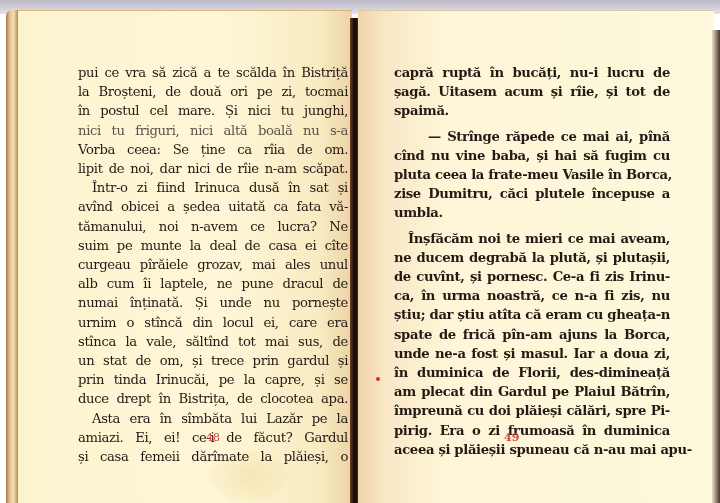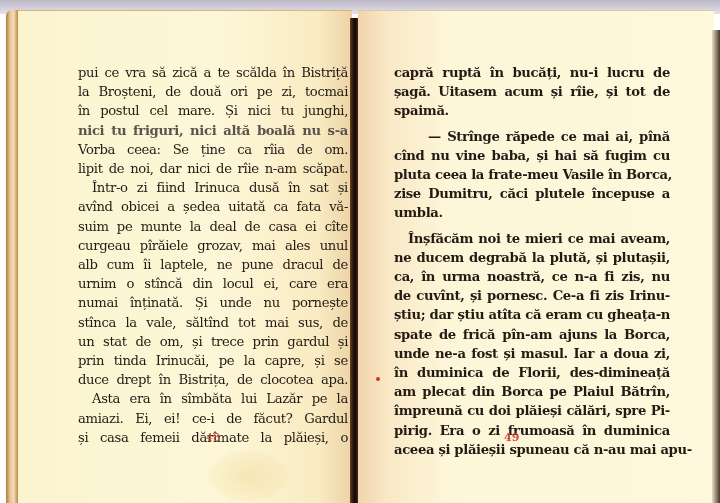--- a/index.html
+++ b/index.html
@@ -91,21 +91,21 @@
       text-align-last: left;
     }
     .line.indent {
       padding-left: 14px;
     }
     .line.indent2 {
       padding-left: 34px;
     }
     .line.faded {
       color: #5b534c;
-      font-weight: 700;
+      font-weight: 400;
     }
     .para-gap {
       display: block;
       height: 6px;
     }
     .page-number {
       position: absolute;
       font-family: "DejaVu Serif", "Liberation Serif", serif;
       font-size: 11px;
       color: #d24a3a;
@@ -137,25 +137,26 @@
       <div class="stain" style="left:190px;top:440px;width:80px;height:50px;"></div>
       <div class="text-block">
         <span class="line">pui ce vra să zică a te scălda în Bistriță</span>
         <span class="line">la Broșteni, de două ori pe zi, tocmai</span>
         <span class="line">în postul cel mare. Și nici tu junghi,</span>
         <span class="line faded">nici tu friguri, nici altă boală nu s-a</span>
         <span class="line">Vorba ceea: Se ține ca rîia de om.</span>
         <span class="line">lipit de noi, dar nici de rîie n-am scăpat.</span>
         <span class="line indent">Într-o zi fiind Irinuca dusă în sat și</span>
         <span class="line">avînd obicei a ședea uitată ca fata vă-</span>
+        <span class="line">tămanului, noi n-avem ce lucra? Ne</span>
         <span class="line">suim pe munte la deal de casa ei cîte</span>
         <span class="line">curgeau pîrăiele grozav, mai ales unul</span>
         <span class="line">alb cum îi laptele, ne pune dracul de</span>
+        <span class="line">numai înținată. Și unde nu pornește</span>
         <span class="line">urnim o stîncă din locul ei, care era</span>
-        <span class="line">numai înținată. Și unde nu pornește</span>
         <span class="line">stînca la vale, săltînd tot mai sus, de</span>
         <span class="line">un stat de om, și trece prin gardul și</span>
         <span class="line">prin tinda Irinucăi, pe la capre, și se</span>
         <span class="line">duce drept în Bistrița, de clocotea apa.</span>
         <span class="line indent">Asta era în sîmbăta lui Lazăr pe la</span>
         <span class="line">amiazi. Ei, ei! ce-i de făcut? Gardul</span>
         <span class="line">și casa femeii dărîmate la plăieși, o</span>
       </div>
       <div class="page-number">48</div>
     </div>
@@ -170,27 +171,27 @@
         <span class="line last">spaimă.</span>
         <span class="para-gap"></span>
         <span class="line indent2">— Strînge răpede ce mai ai, pînă</span>
         <span class="line">cînd nu vine baba, și hai să fugim cu</span>
         <span class="line">pluta ceea la frate-meu Vasile în Borca,</span>
         <span class="line">zise Dumitru, căci plutele începuse a</span>
         <span class="line last">umbla.</span>
         <span class="para-gap"></span>
         <span class="line indent">Înșfăcăm noi te mieri ce mai aveam,</span>
         <span class="line">ne ducem degrabă la plută, și plutașii,</span>
+        <span class="line">de cuvînt, și pornesc. Ce-a fi zis Irinu-</span>
         <span class="line">ca, în urma noastră, ce n-a fi zis, nu</span>
-        <span class="line">de cuvînt, și pornesc. Ce-a fi zis Irinu-</span>
         <span class="line">știu; dar știu atîta că eram cu gheața-n</span>
         <span class="line">spate de frică pîn-am ajuns la Borca,</span>
         <span class="line">unde ne-a fost și masul. Iar a doua zi,</span>
         <span class="line">în duminica de Florii, des-dimineață</span>
-        <span class="line">am plecat din Borca pe Plaiul Bătrîn,</span>
+        <span class="line">am plecat din Gardul pe Plaiul Bătrîn,</span>
         <span class="line">împreună cu doi plăieși călări, spre Pi-</span>
         <span class="line">pirig. Era o zi frumoasă în duminica</span>
         <span class="line">aceea și plăieșii spuneau că n-au mai apu-</span>
       </div>
       <div class="page-number">49</div>
     </div>
 
     <div class="page-edge-right"></div>
   </div>
 </div>

